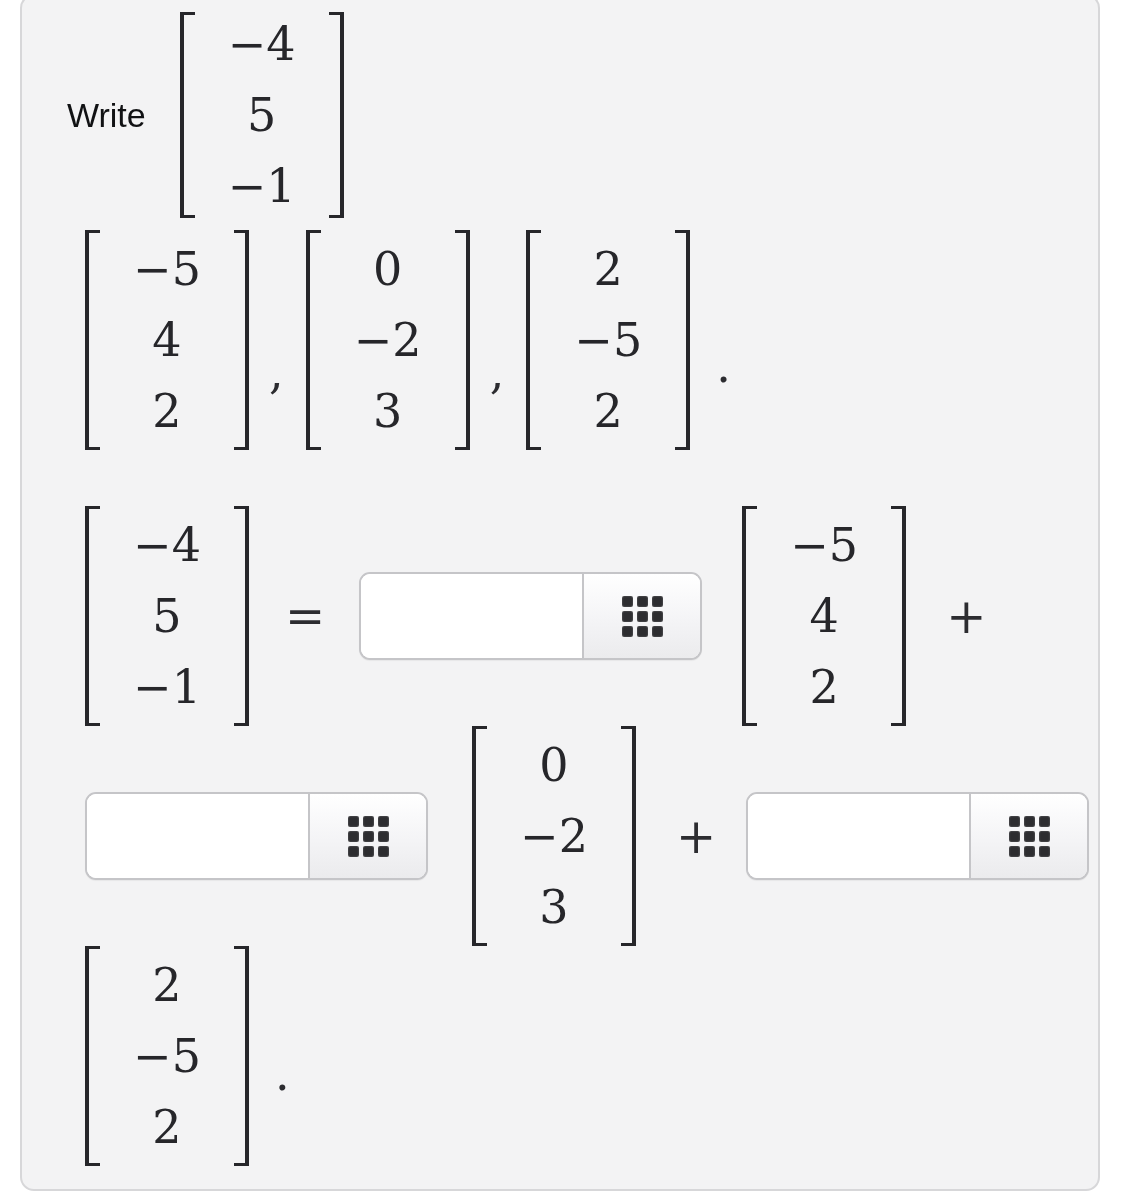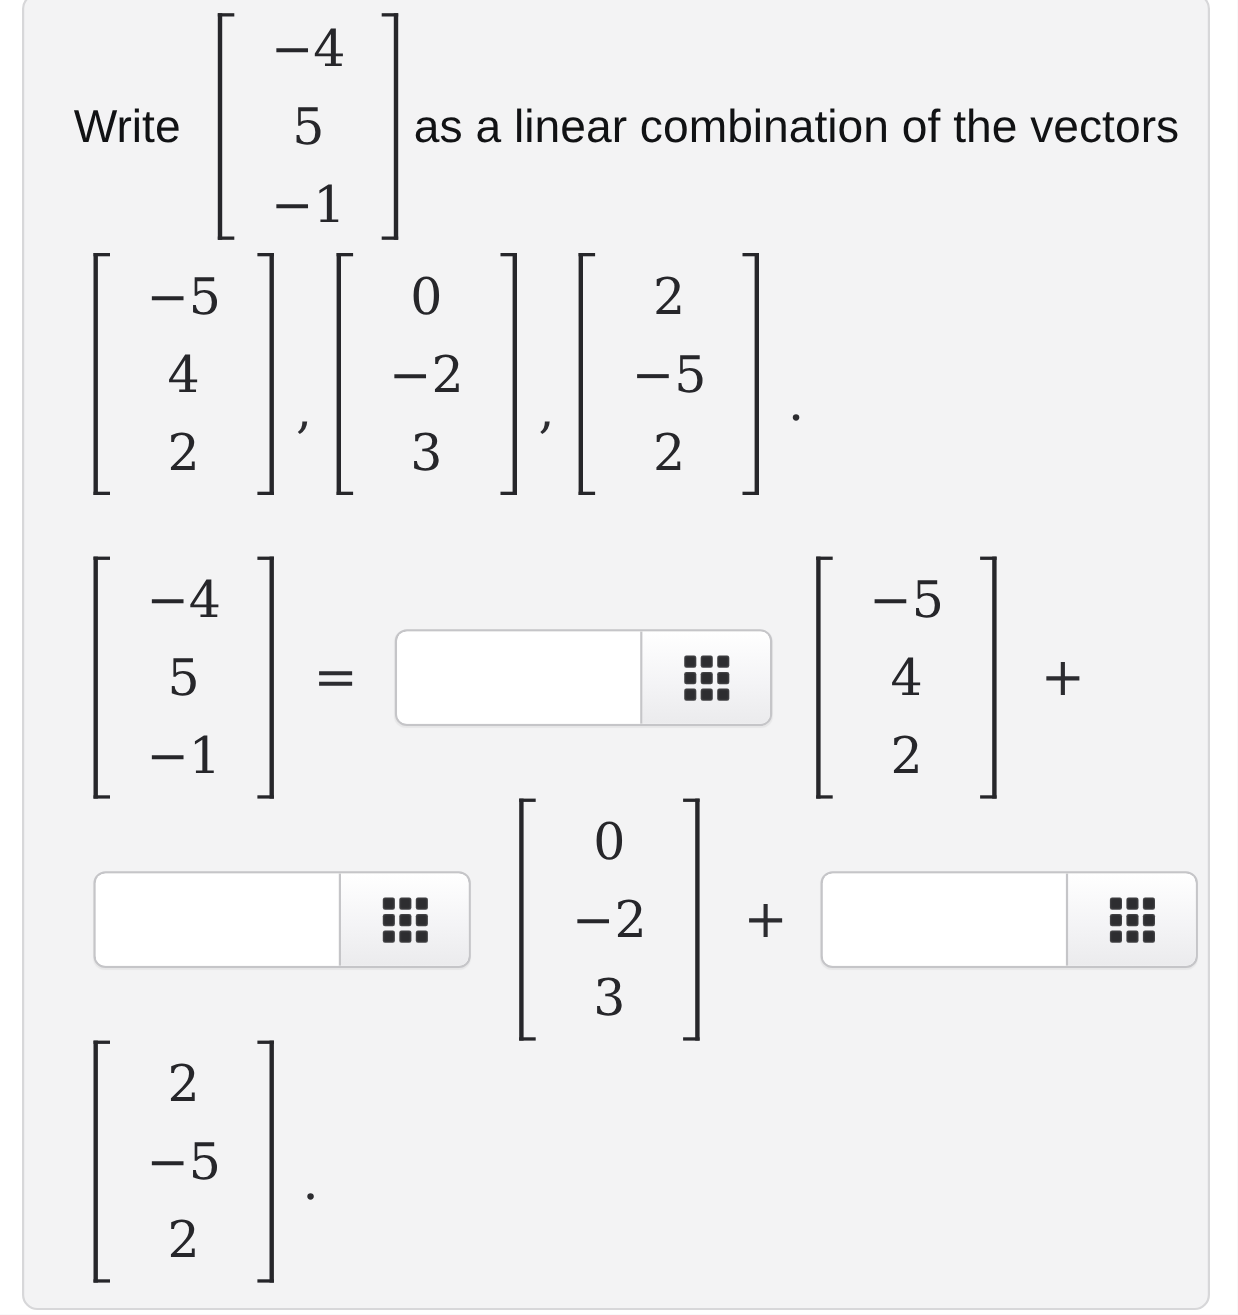--- a/index.html
+++ b/index.html
@@ -24,21 +24,21 @@
     align-items:center;
   }
   .row1 { padding-left:45px; margin-top:16px; }
   .row2 { padding-left:63px; margin-top:12px; }
   .row3 { padding-left:63px; margin-top:56px; }
   .row4 { padding-left:63px; }
   .row5 { padding-left:63px; }
 
   .txt {
     font-family:"Liberation Sans", sans-serif;
-    font-size:42px;
+    font-size:34px;
     color:#111214;
     white-space:nowrap;
   }
 
   
   .vec {
     display:inline-flex;
     align-items:stretch;
     height:220px;
     color:#26262a;
@@ -157,21 +157,20 @@
     <span class="txt">Write</span>
     <span class="vec">
       <span class="br brl"></span>
       <span class="col">
         <span class="num">−4</span>
         <span class="num">5</span>
         <span class="num">−1</span>
       </span>
       <span class="br brr"></span>
     </span>
-    <span class="txt">as a linear combination of the vectors</span>
   </div>
 
   <div class="row row2">
     <span class="vec">
       <span class="br brl"></span>
       <span class="col">
         <span class="num">−5</span>
         <span class="num">4</span>
         <span class="num">2</span>
       </span>

